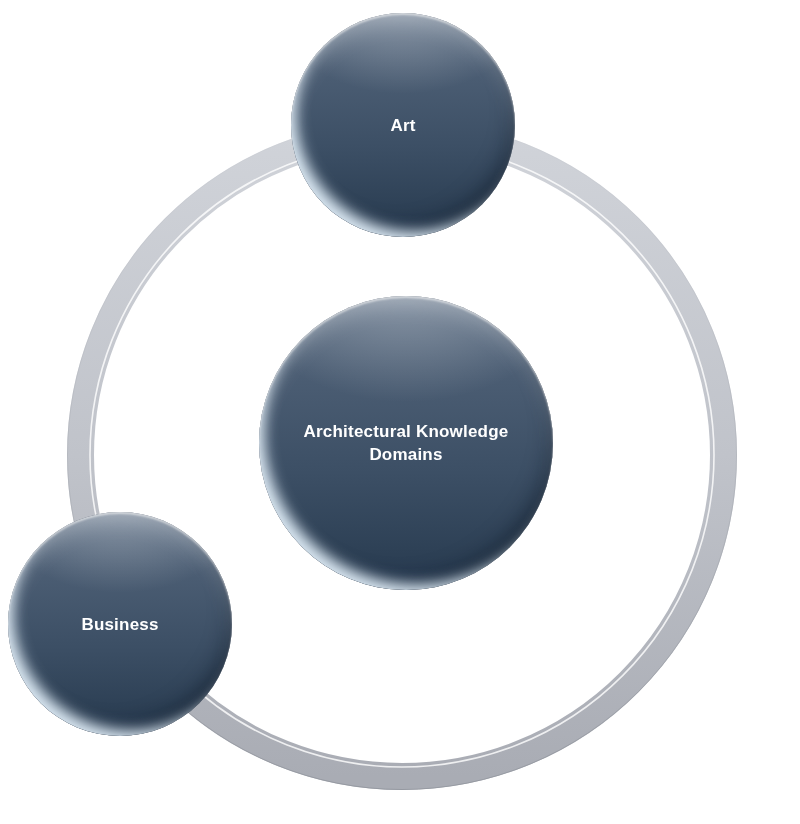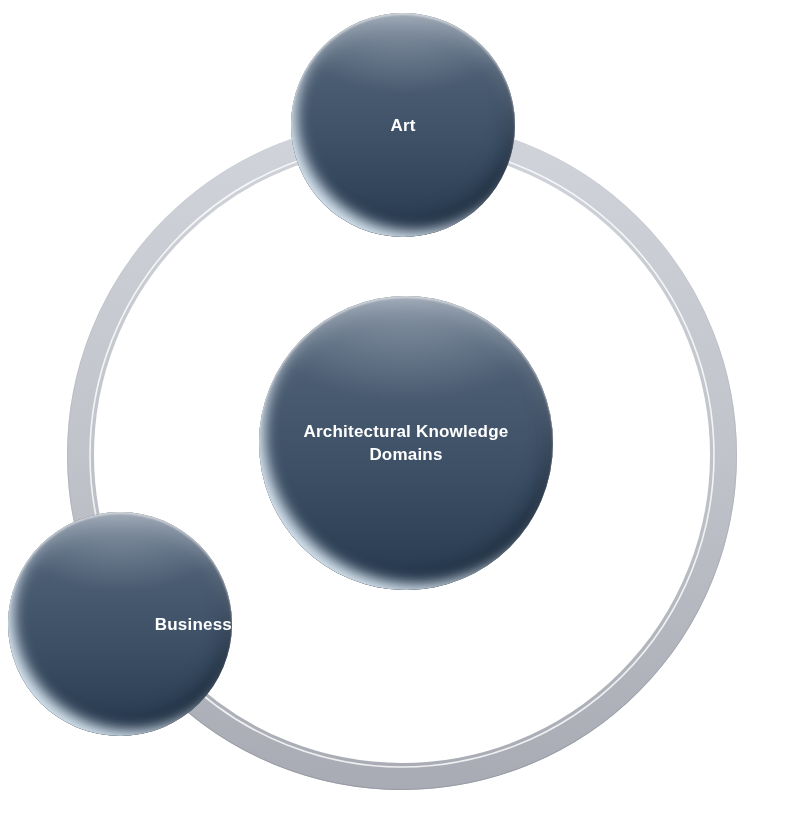--- a/index.html
+++ b/index.html
@@ -56,21 +56,21 @@
     position: relative;
     z-index: 3;
     color: #ffffff;
     font-weight: bold;
     font-size: 17px;
     line-height: 23px;
     letter-spacing: 0.2px;
   }
   .bubble-art        { left: 291px; top: 13px;  width: 224px; height: 224px; }
   .bubble-center     { left: 259px; top: 296px; width: 294px; height: 294px; }
-  .bubble-business   { left: 8px;   top: 512px; width: 224px; height: 224px; justify-content: flex-end; }
+  .bubble-business   { left: 8px;   top: 512px; width: 224px; height: 224px; }
   .bubble-profession { left: 581px; top: 508px; width: 218px; height: 218px; }
   .bubble-center .label { max-width: 230px; }
 </style>
 </head>
 <body>
 
 <div class="canvas">
 
   <svg class="ring-svg" width="800" height="824" viewBox="0 0 800 824" aria-hidden="true">
     <defs>

